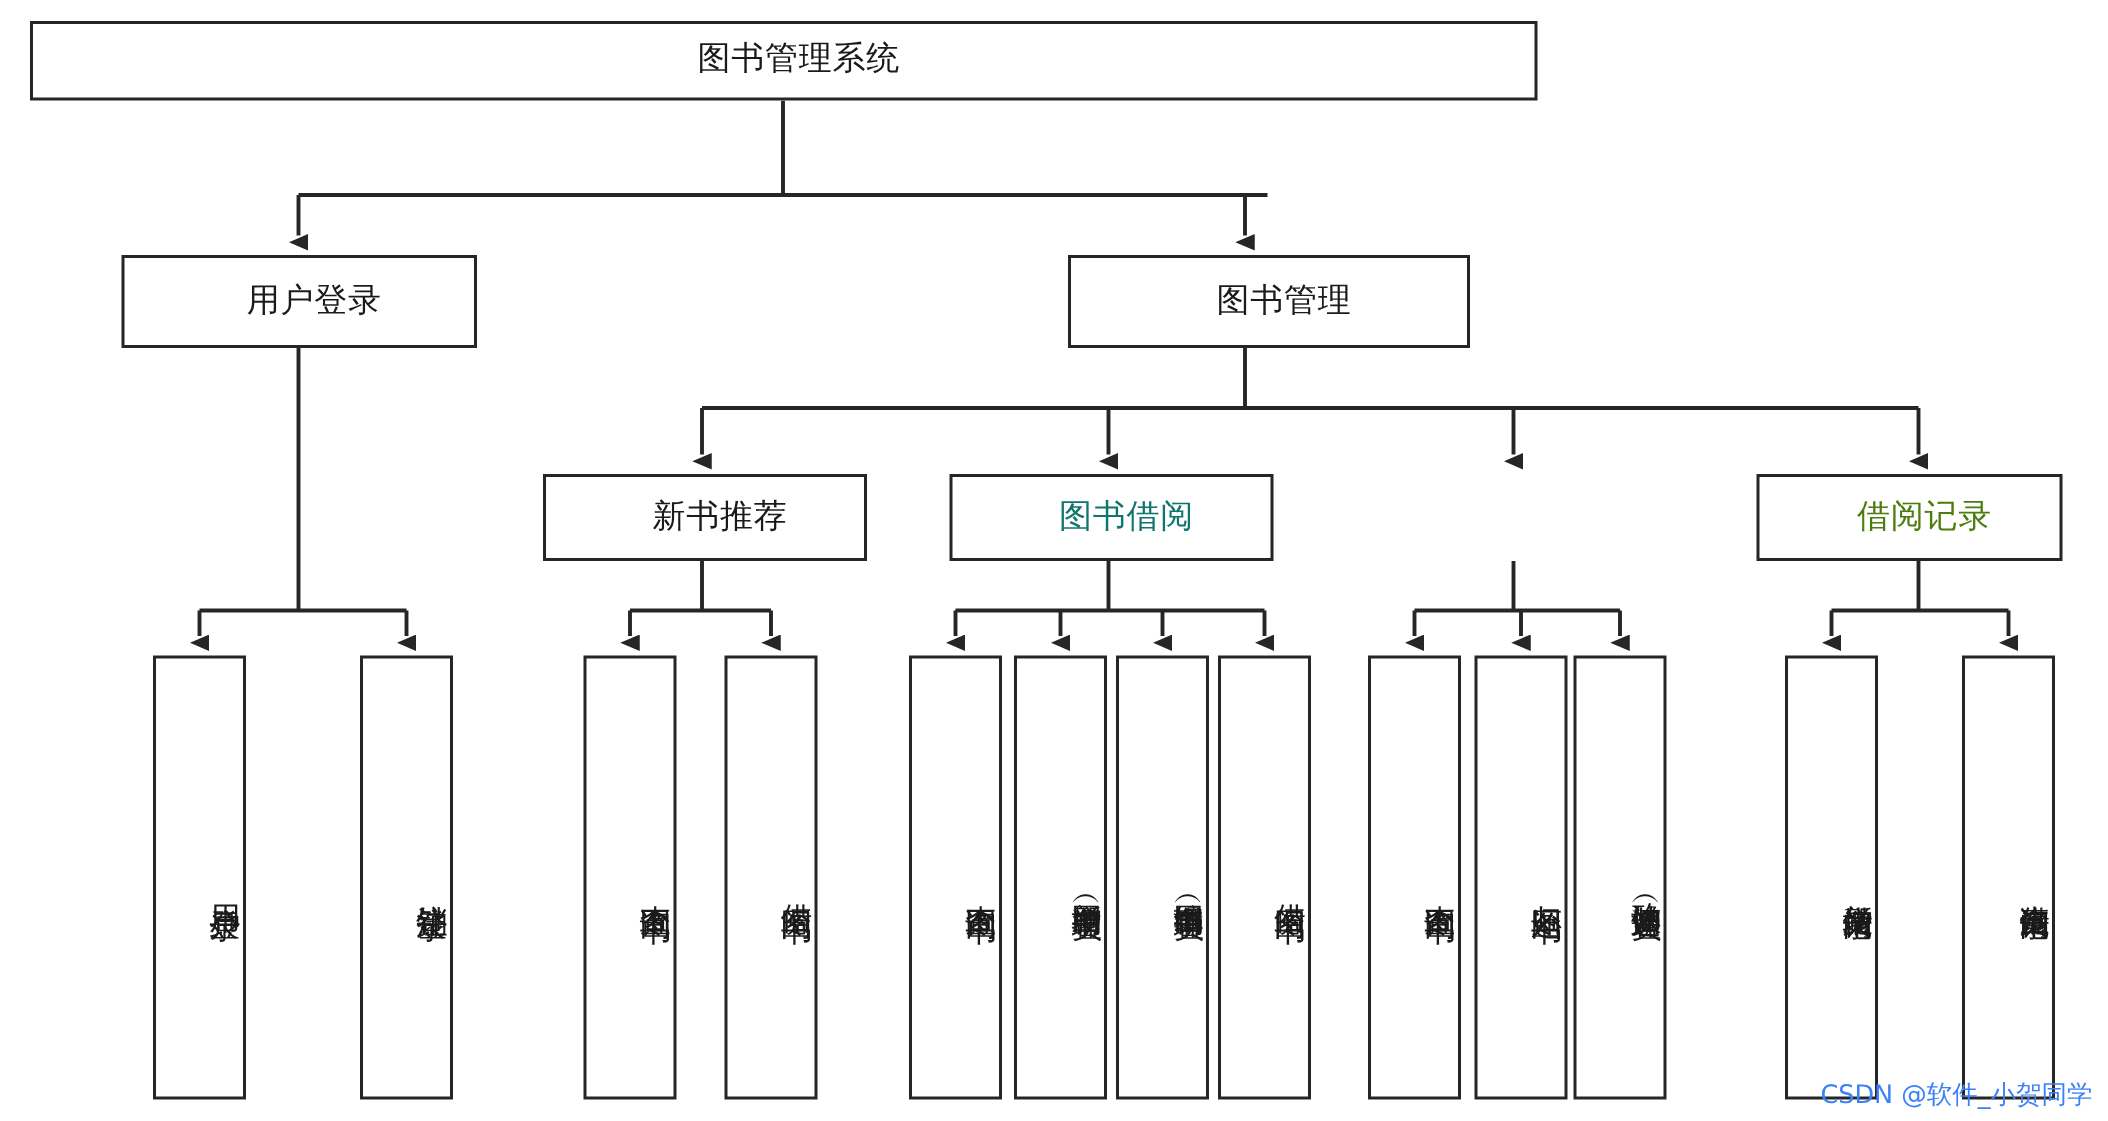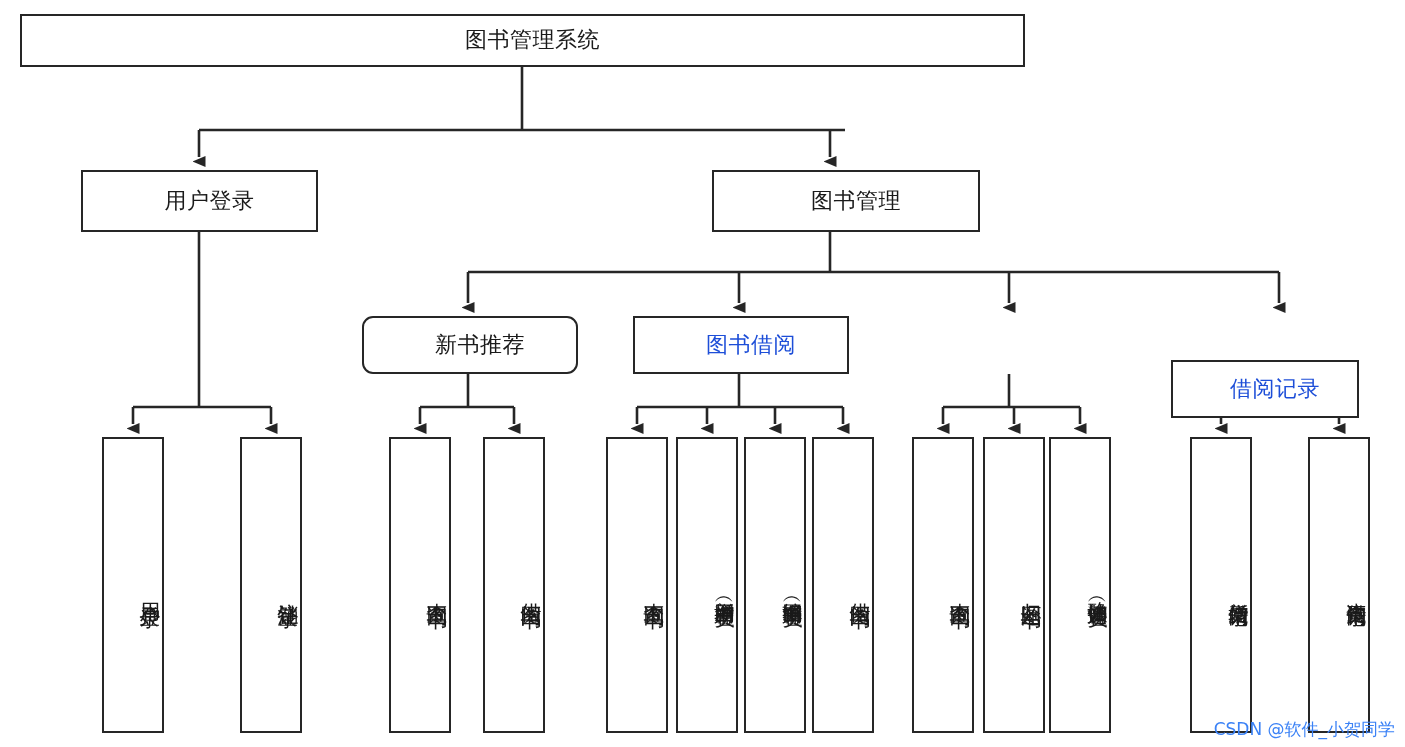--- a/index.html
+++ b/index.html
@@ -132,23 +132,23 @@
       <path d="M1221,407 L1221,424" marker-end="url(#arrow)"></path>
       <path d="M1339,407 L1339,424" marker-end="url(#arrow)"></path>
     </g>
   </svg>
 
   <div class="node node-h" style="left: 20px; top: 14px; width: 1005px; height: 53px; border-color: rgb(38, 38, 38); color: rgb(26, 26, 26); background: rgb(255, 255, 255);">图书管理系统</div>
 
   <div class="node node-h" style="left: 81px; top: 170px; width: 237px; height: 62px; border-color: rgb(38, 38, 38); color: rgb(26, 26, 26); background: rgb(255, 255, 255);">用户登录</div>
   <div class="node node-h" style="left: 712px; top: 170px; width: 268px; height: 62px; border-color: rgb(38, 38, 38); color: rgb(26, 26, 26); background: rgb(255, 255, 255);">图书管理</div>
 
-  <div class="node node-h" style="left: 362px; top: 316px; width: 216px; height: 58px; border-color: rgb(38, 38, 38); color: rgb(26, 26, 26); background: rgb(255, 255, 255); border-radius: 11px;">新书推荐</div>
-  <div class="node node-h" style="left: 633px; top: 316px; width: 216px; height: 58px; border-color: rgb(38, 38, 38); color: #1d4ed8; background: rgb(255, 255, 255);">图书借阅</div>
-  <div class="node node-h" style="left: 1171px; top: 316px; width: 188px; height: 58px; border-color: rgb(38, 38, 38); color: #1d4ed8; background: rgb(255, 255, 255); margin-top: 44px;">借阅记录</div>
+  <div class="node node-h" style="left: 362px; top: 316px; width: 216px; height: 58px; border-color: rgb(38, 38, 38); color: rgb(26, 26, 26); background: rgb(255, 255, 255);">新书推荐</div>
+  <div class="node node-h" style="left: 633px; top: 316px; width: 216px; height: 58px; border-color: rgb(38, 38, 38); color: #0f766e; background: rgb(255, 255, 255);">图书借阅</div>
+  <div class="node node-h" style="left: 1171px; top: 316px; width: 204px; height: 58px; border-color: rgb(38, 38, 38); color: #4d7c0f; background: rgb(255, 255, 255);">借阅记录</div>
 
   <div class="node node-v" style="left: 102px; top: 437px; width: 62px; height: 296px; border-color: rgb(38, 38, 38); color: rgb(26, 26, 26); background: rgb(255, 255, 255);">用户登录</div>
   <div class="node node-v" style="left: 240px; top: 437px; width: 62px; height: 296px; border-color: rgb(38, 38, 38); color: rgb(26, 26, 26); background: rgb(255, 255, 255);">注销登录</div>
   <div class="node node-v" style="left: 389px; top: 437px; width: 62px; height: 296px; border-color: rgb(38, 38, 38); color: rgb(26, 26, 26); background: rgb(255, 255, 255);">查询图书</div>
   <div class="node node-v" style="left: 483px; top: 437px; width: 62px; height: 296px; border-color: rgb(38, 38, 38); color: rgb(26, 26, 26); background: rgb(255, 255, 255);">借阅图书</div>
   <div class="node node-v" style="left: 606px; top: 437px; width: 62px; height: 296px; border-color: rgb(38, 38, 38); color: rgb(26, 26, 26); background: rgb(255, 255, 255);">查询图书</div>
   <div class="node node-v compact" style="left: 676px; top: 437px; width: 62px; height: 296px; border-color: rgb(38, 38, 38); color: rgb(26, 26, 26); background: rgb(255, 255, 255);">新增图书（管理员）</div>
   <div class="node node-v compact" style="left: 744px; top: 437px; width: 62px; height: 296px; border-color: rgb(38, 38, 38); color: rgb(26, 26, 26); background: rgb(255, 255, 255);">编辑图书（管理员）</div>
   <div class="node node-v" style="left: 812px; top: 437px; width: 62px; height: 296px; border-color: rgb(38, 38, 38); color: rgb(26, 26, 26); background: rgb(255, 255, 255);">借阅图书</div>
   <div class="node node-v" style="left: 912px; top: 437px; width: 62px; height: 296px; border-color: rgb(38, 38, 38); color: rgb(26, 26, 26); background: rgb(255, 255, 255);">查询图书</div>

